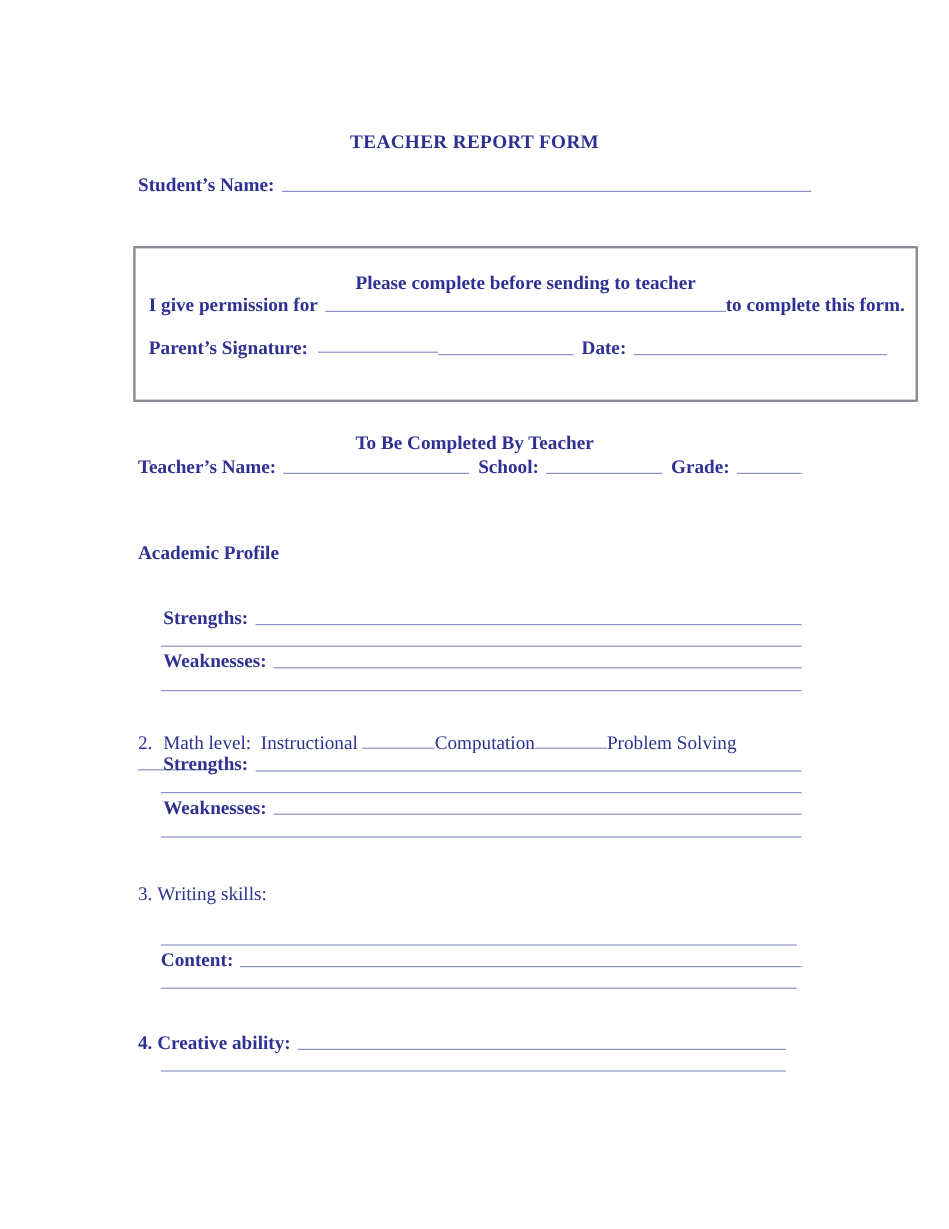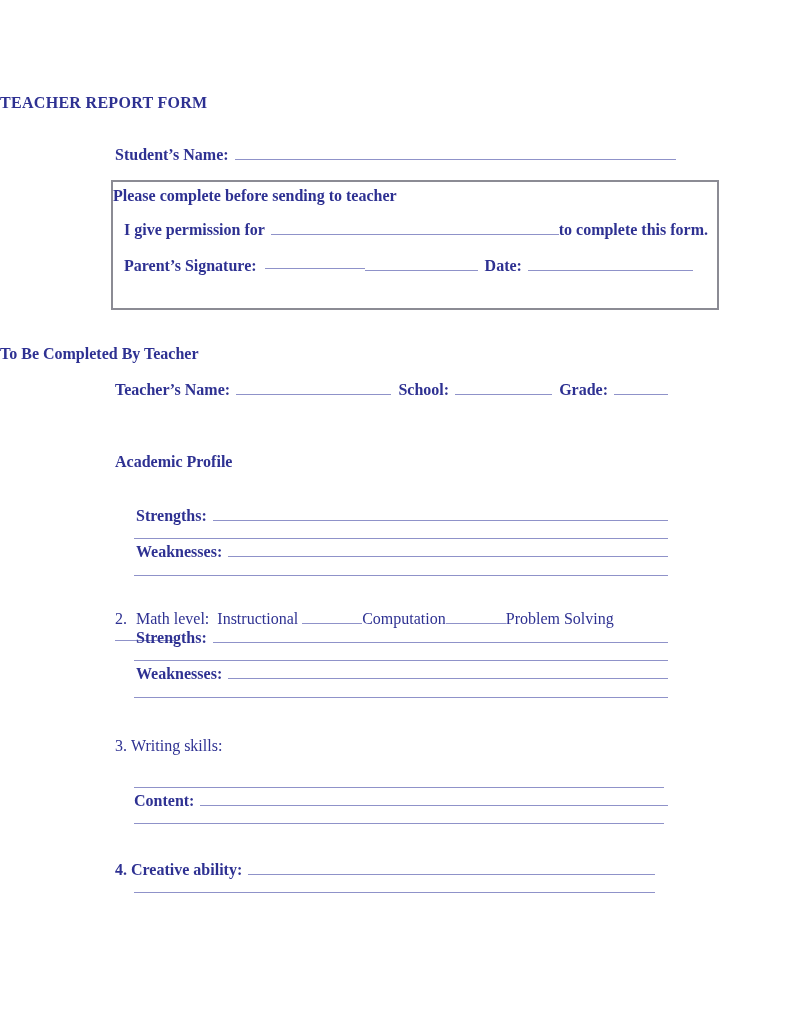--- a/index.html
+++ b/index.html
@@ -1,20 +1,20 @@
 <!DOCTYPE html>
 <html><head>
 <meta charset="utf-8">
 <style>
   html,body{margin:0;padding:0;background:#ffffff;}
   .page{position:relative;width:791px;height:1024px;background:#ffffff;
         font-family:"Liberation Serif",serif;color:#2e3192;font-size:16px;line-height:17px;overflow:hidden;}
   .abs{position:absolute;}
   .b{font-weight:bold;}
-  .center{left:0;width:100%;text-align:left;}
+  .center{left:0;width:100%;text-align:center;margin-top:16px;}
   .pre{white-space:pre;}
   .flexrow{display:flex;align-items:flex-end;font-weight:bold;}
   .fill{flex:1;border-bottom:1.5px solid #8f92c9;margin-bottom:3px;margin-left:6px;}
   .fblank{border-bottom:1.5px solid #8f92c9;margin-bottom:3px;}
   .raised{margin-bottom:5px;}
   .blank{display:inline-block;border-bottom:1.5px solid #8f92c9;height:0.8em;}
   .hr{position:absolute;height:0;border-bottom:1.5px solid #8f92c9;}
   .num{display:inline-block;}
   .box{border:2px solid #8b8b94;box-sizing:border-box;}
   .title{letter-spacing:0.3px;}
@@ -24,21 +24,21 @@
 
 <div class="page">
 
   <div class="abs center b title" style="top:94px">TEACHER REPORT FORM</div>
 
   <div class="abs flexrow" style="left:115px;top:146px;width:561px">
     <span>Student’s Name:</span>
     <span class="fill"></span>
   </div>
 
-  <div class="abs box" style="left:111px;top:180px;width:608px;height:130px">
+  <div class="abs box" style="left:111px;top:205px;width:654px;height:130px">
     <div class="abs center b" style="top:5px">Please complete before sending to teacher</div>
     <div class="abs flexrow" style="left:11px;top:39px;right:9px">
       <span class="pre">I give permission for</span>
       <span class="fill"></span>
       <span class="pre" style="margin-left:0">to complete this form.</span>
     </div>
     <div class="abs flexrow" style="left:11px;top:75px;right:24px">
       <span>Parent’s Signature:</span>
       <span class="fblank raised" style="width:100px;margin-left:8px"></span>
       <span class="fblank" style="width:113px"></span>

